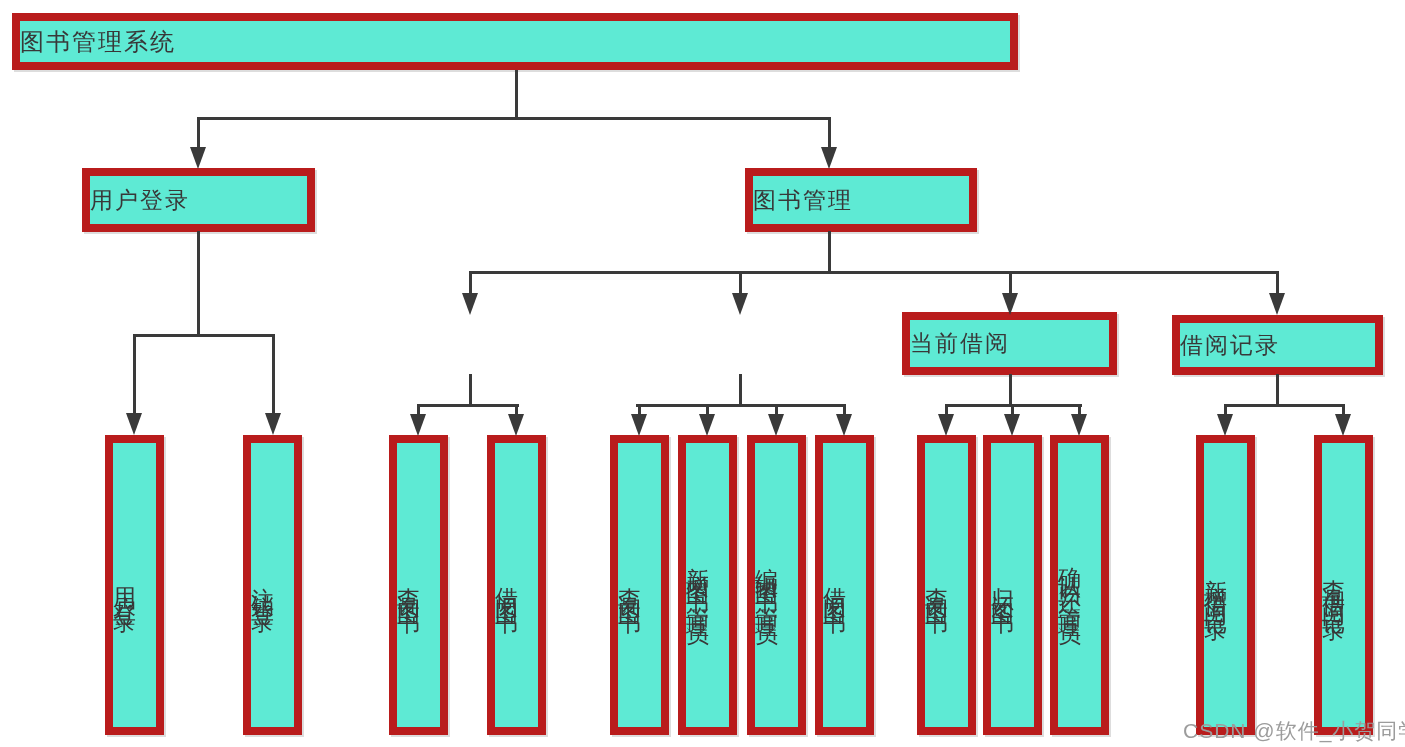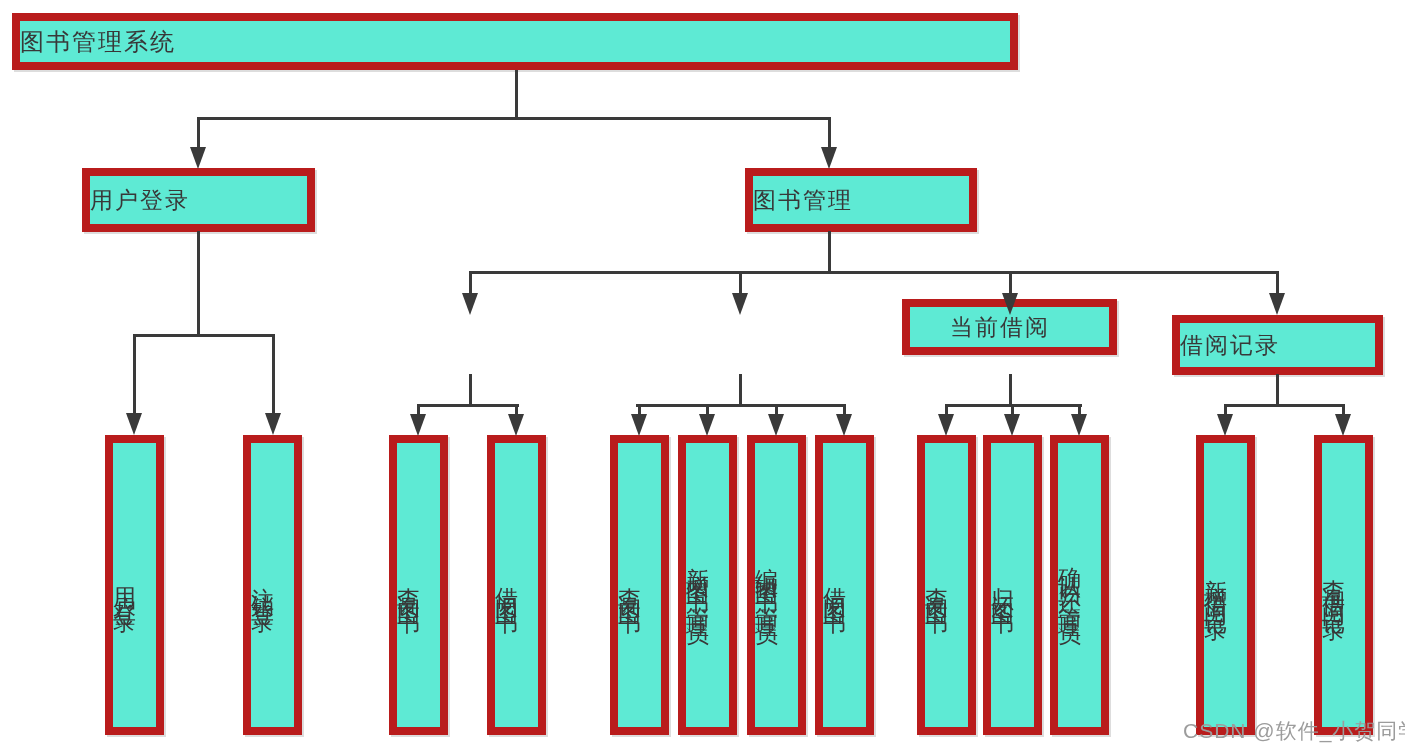--- a/index.html
+++ b/index.html
@@ -63,21 +63,21 @@
     <span class="root-label">图书管理系统</span>
   </div>
 
   <div class="box" style="left:82px; top:168px; width:233px; height:64px;">
     <span class="hlabel">用户登录</span>
   </div>
   <div class="box" style="left:713px; top:168px; width:232px; height:64px;margin-left:32px;">
     <span class="hlabel">图书管理</span>
   </div>
 
-  <div class="box" style="left:902px; top:299px; width:215px; height:56px;padding-left:40px;">
+  <div class="box" style="left:902px; top:312px; width:215px; height:63px;">
     <span class="hlabel">当前借阅</span>
   </div>
   <div class="box" style="left:1172px; top:315px; width:211px; height:60px;">
     <span class="hlabel">借阅记录</span>
   </div>
 
   <div class="box leaf" style="left:105px; top:435px; width:59px; height:300px;">
     <span>用户登录</span>
   </div>
   <div class="box leaf" style="left:243px; top:435px; width:59px; height:300px;">

